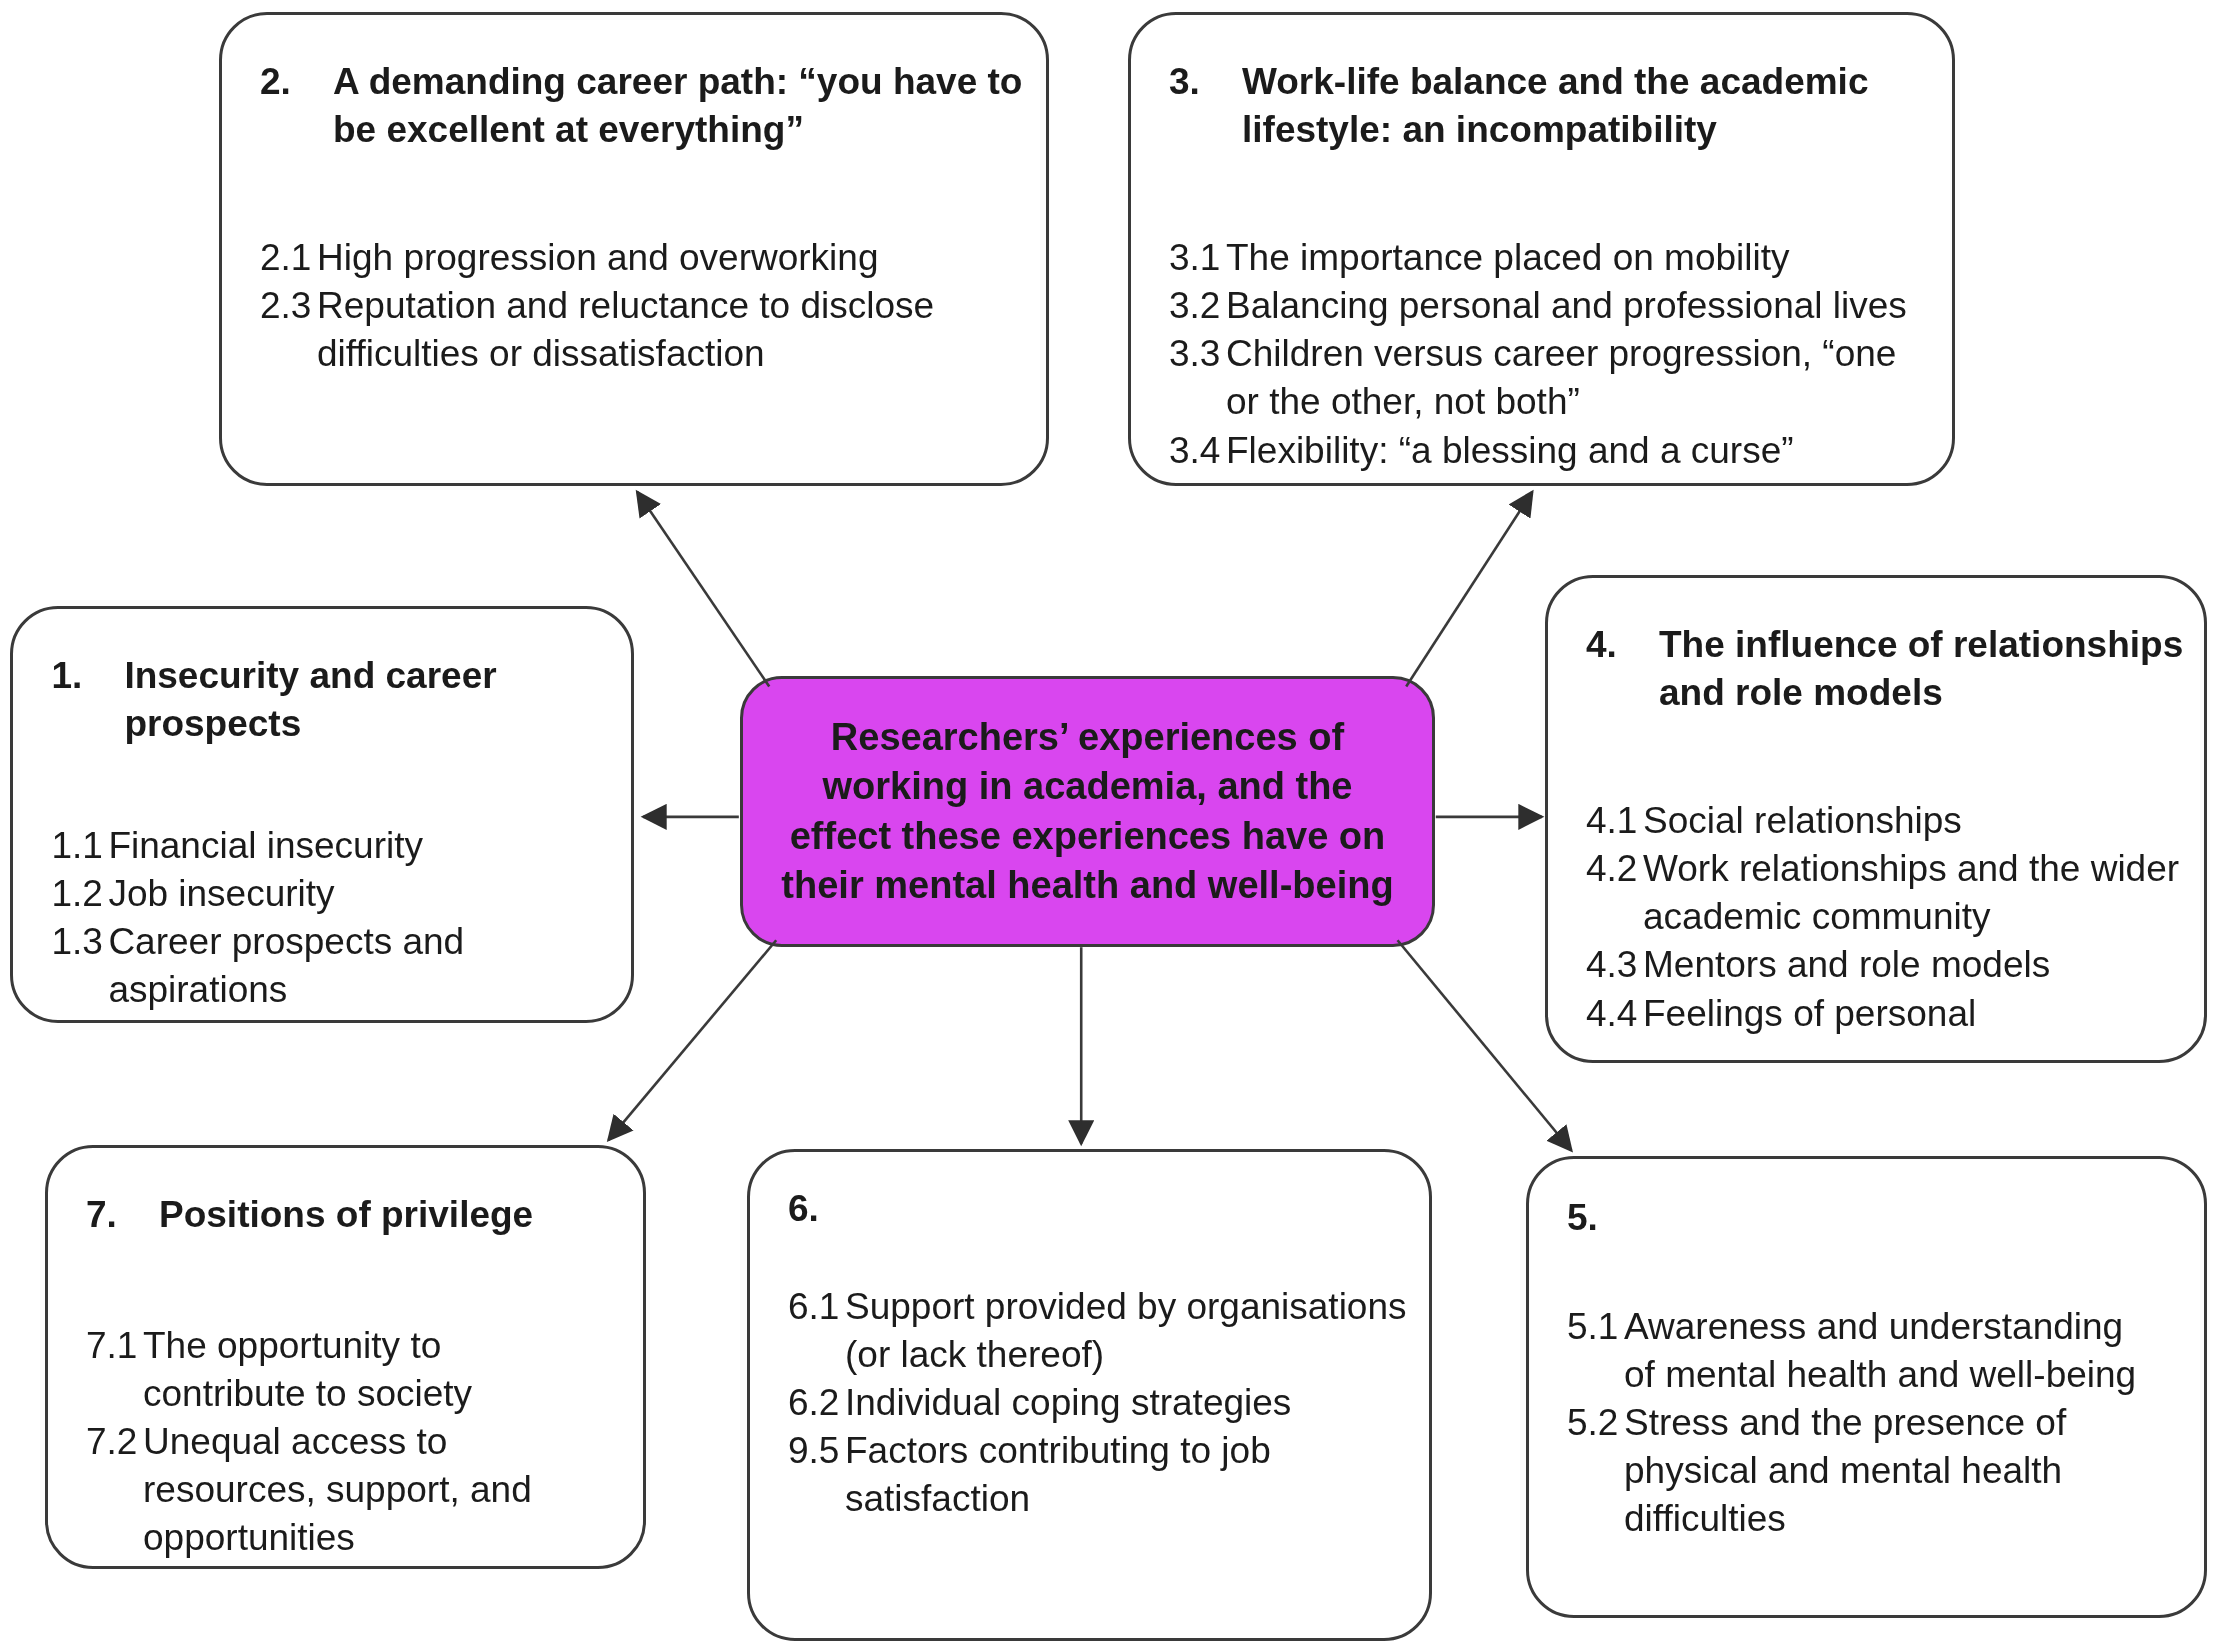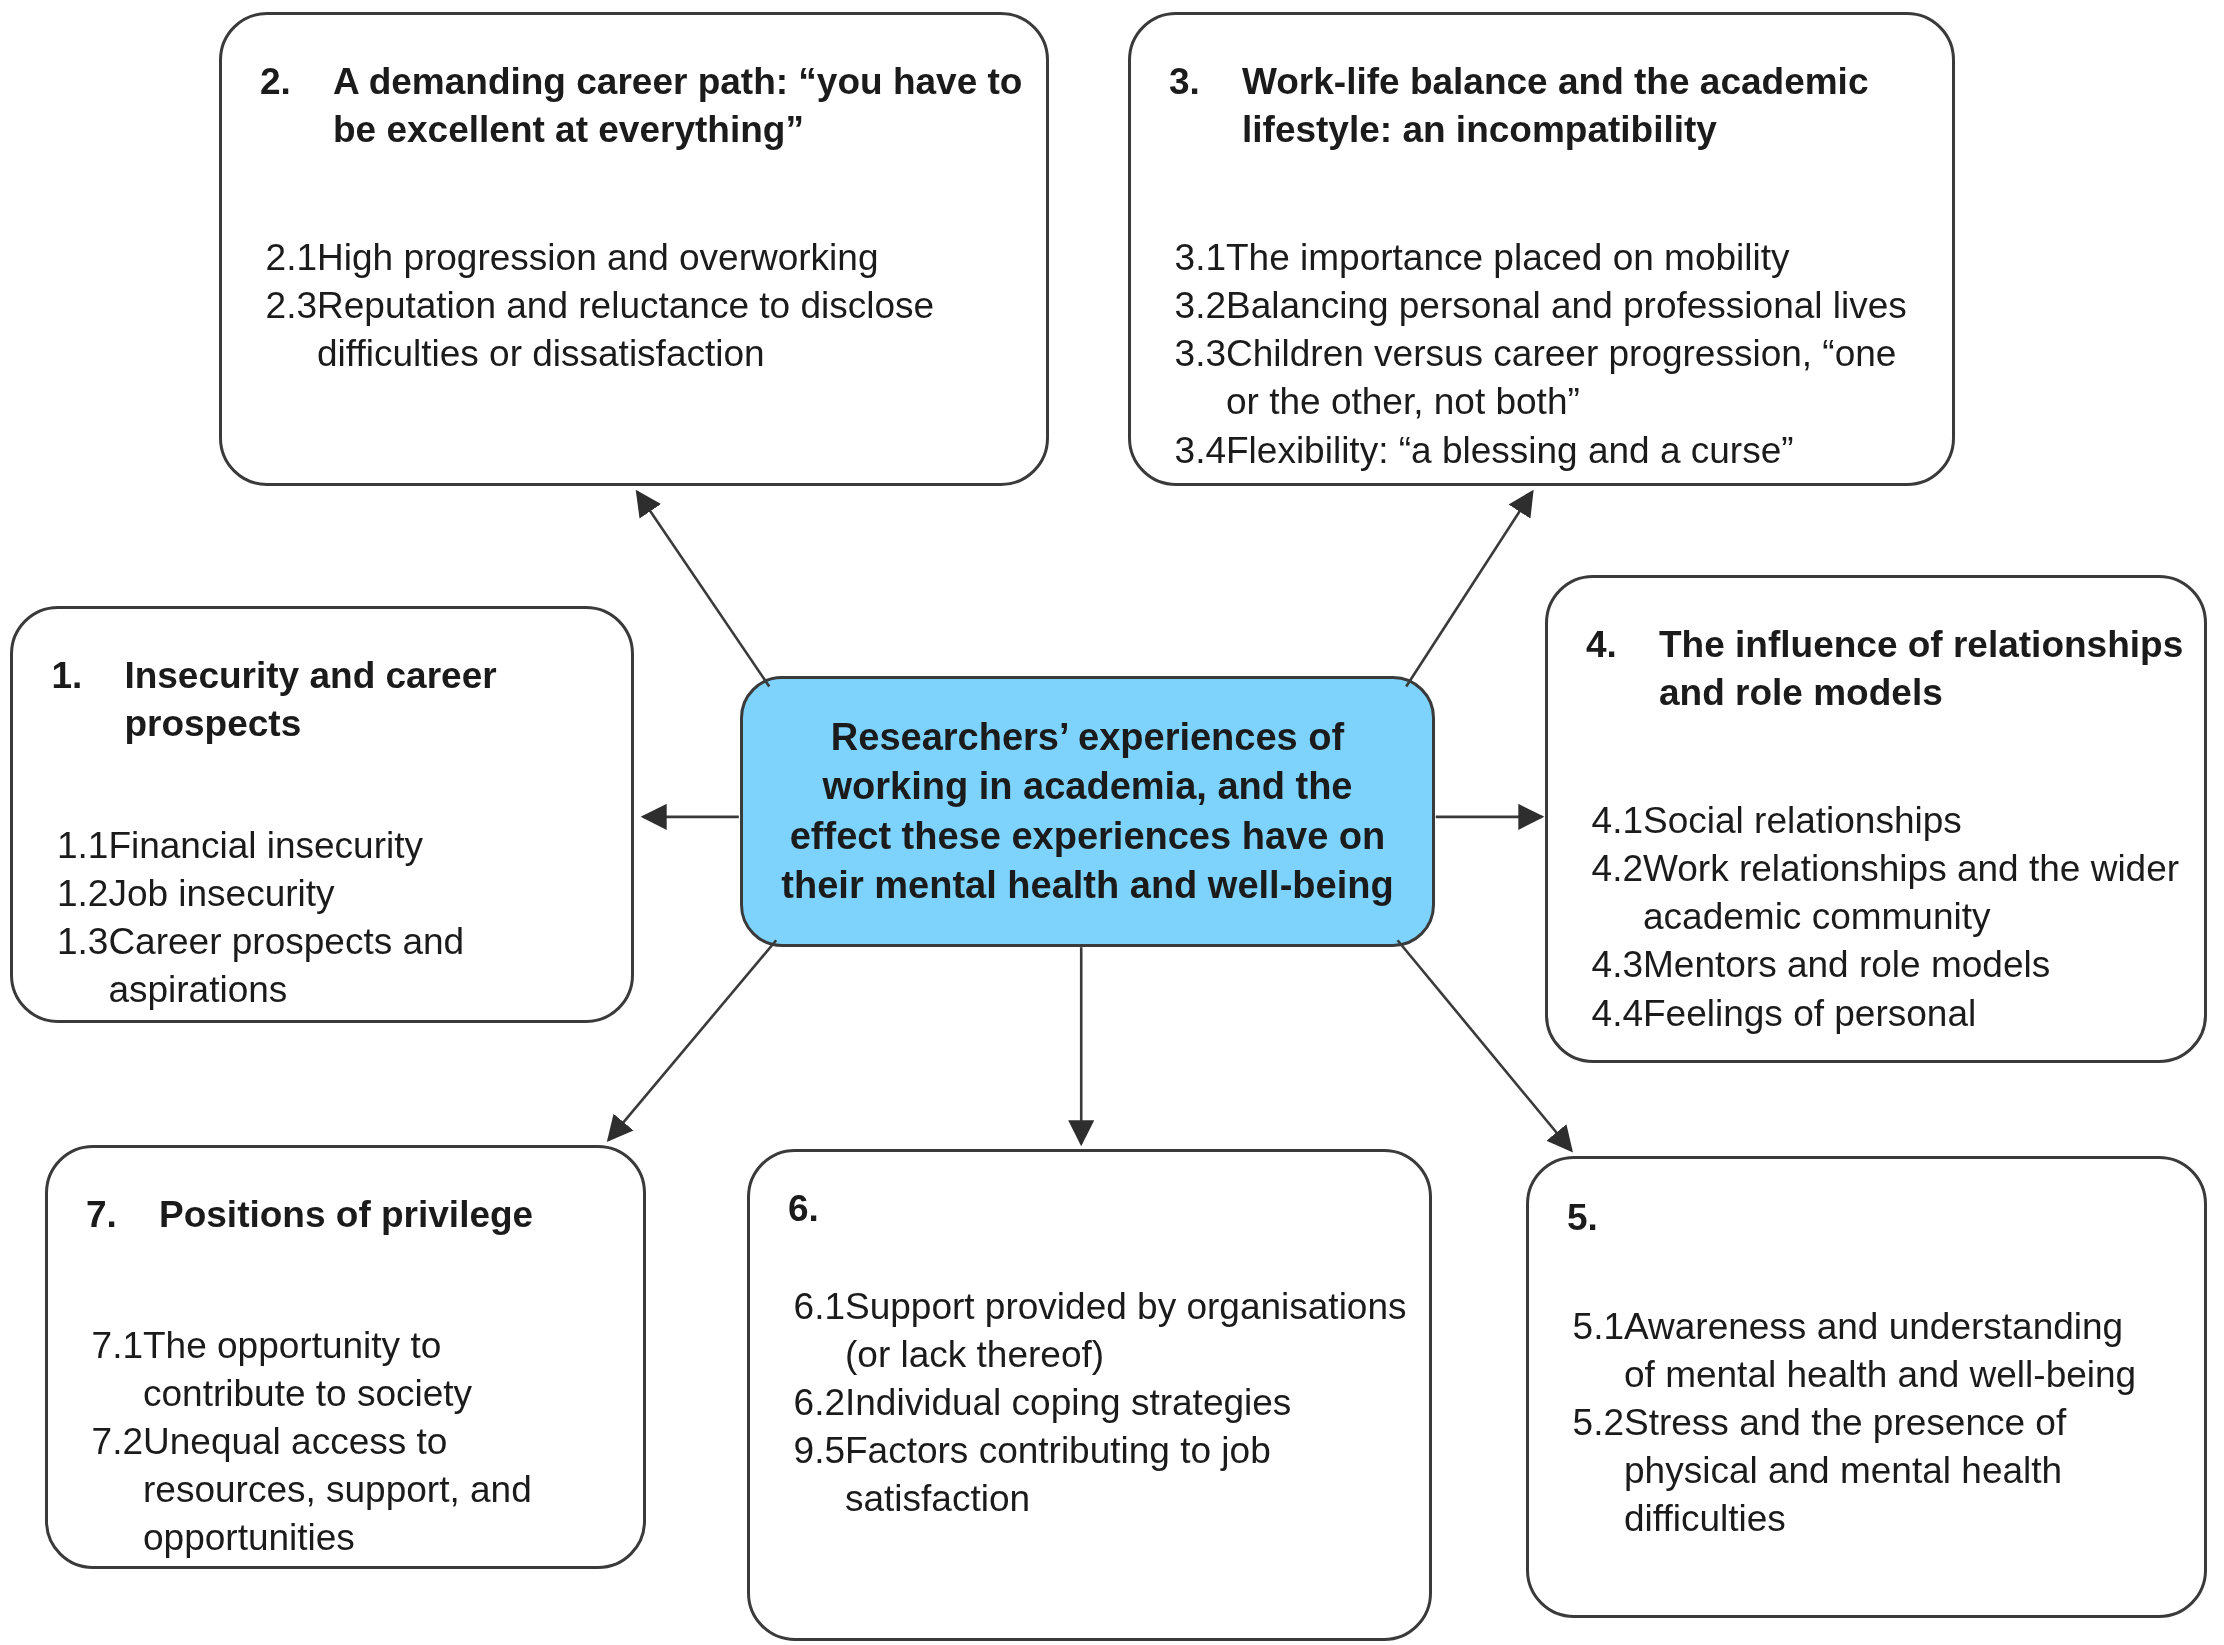--- a/index.html
+++ b/index.html
@@ -24,39 +24,39 @@
     display:flex;
     font-weight:bold;
     font-size:37px;
     line-height:1.3;
     margin-bottom:80px;
   }
   .hnum{flex:0 0 73px;}
   .htitle{flex:1;}
   .items{font-size:37px;line-height:1.3;}
   .item{padding-left:57px;text-indent:-57px;}
-  .inum{display:inline-block;width:57px;text-indent:0;text-align:right;}
+  .inum{display:inline-block;width:57px;text-indent:0;}
 
   .b1{left:10.4px;top:606px;width:624px;height:417px;}
   .b1 .hdr{margin-bottom:74px;}
   .b2{left:219px;top:12px;width:830px;height:474px;padding-right:17.4px;}
   .b3{left:1128px;top:12px;width:827px;height:474px;padding-right:17.4px;}
   .b4{left:1545px;top:575px;width:662px;height:488px;padding-right:17.4px;}
   .b5{left:1526px;top:1156px;width:681px;height:462px;padding-top:35px;padding-right:52px;}
   .b5 .hdr{margin-bottom:61px;}
   .b6{left:747px;top:1149px;width:685px;height:492px;padding-top:33px;}
   .b6 .hdr{margin-bottom:50px;}
   .b7{left:45px;top:1145px;width:601px;height:424px;padding-right:35px;}
   .b7 .hdr{margin-bottom:83px;}
 
   .center-box{
     position:absolute;
     left:740px;top:676px;width:695px;height:271px;
     box-sizing:border-box;
-    background:#7dd3fc;
+    background:#d946ef;
     border:3.5px solid #3a3a3a;
     border-radius:42px;
     display:flex;align-items:center;justify-content:center;
     text-align:center;
     font-weight:bold;
     font-size:38px;line-height:1.3;
     padding:17.4px 35px;
     z-index:2;
   }
   #arrows{

